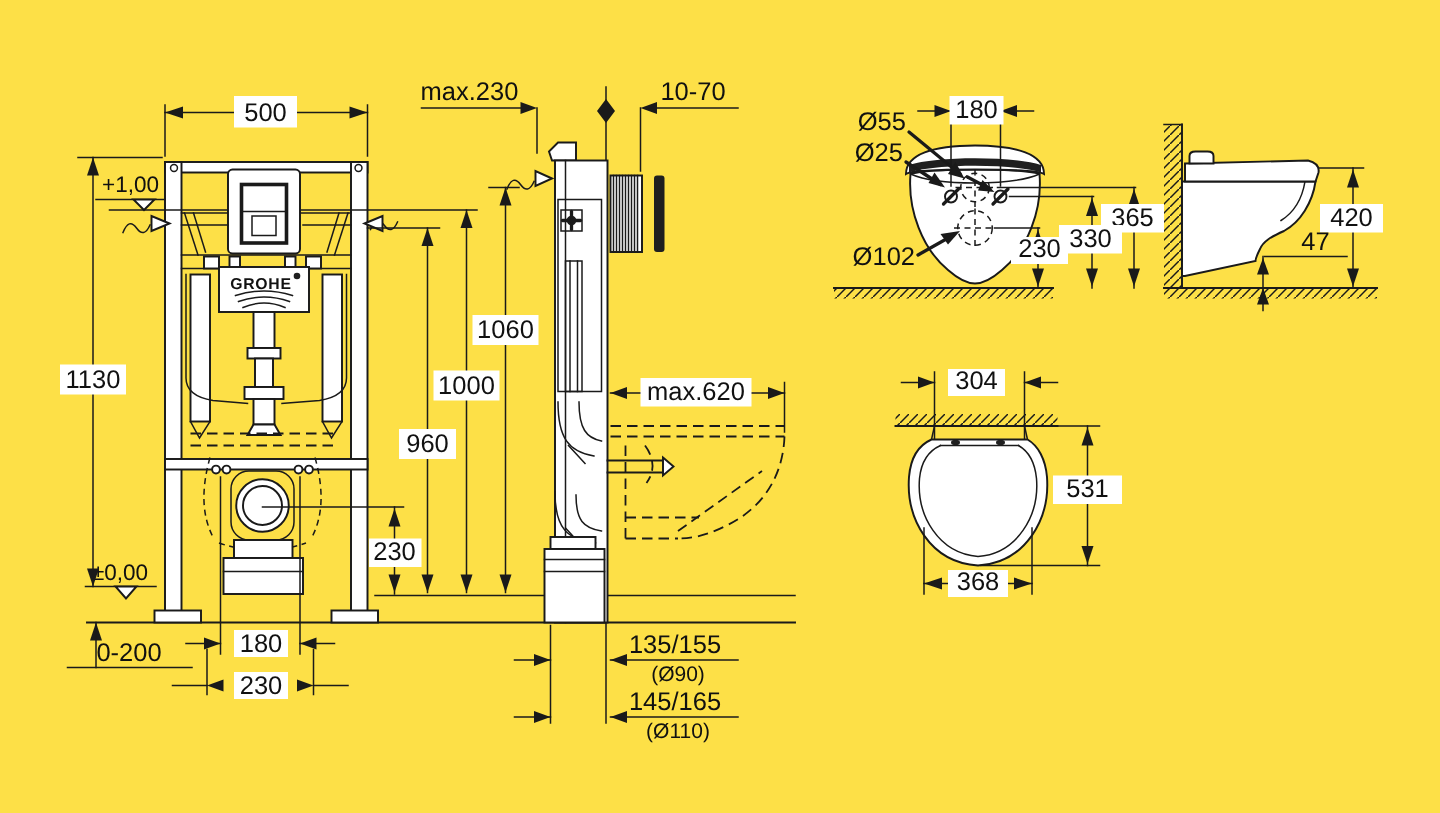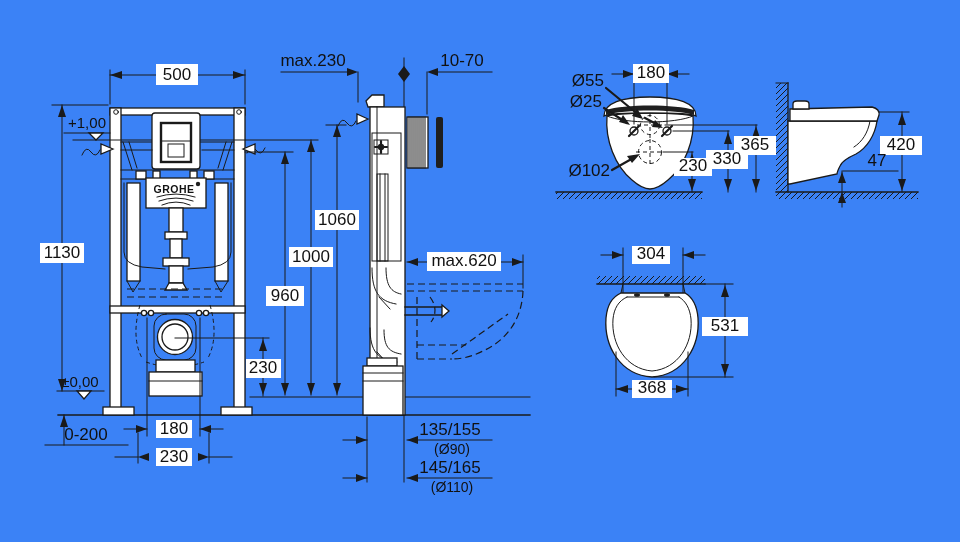--- a/index.html
+++ b/index.html
@@ -1,16 +1,16 @@
 <!DOCTYPE html>
 <html><head>
 <meta charset="utf-8">
 <style>
   html,body{margin:0;padding:0;background:#fff;}
-  .stage{position:relative;width:960px;height:542px;background:#3b82f6;overflow:hidden;
+  .stage{position:relative;width:960px;height:542px;background:#fde047;overflow:hidden;
          font-family:"Liberation Sans",sans-serif;}
   svg{display:block}
   .ln{stroke:#1a1a1a;fill:none;stroke-width:1.3;stroke-linecap:square}
   .tn{stroke:#1a1a1a;fill:none;stroke-width:1;stroke-linecap:square}
   .bold{stroke:#1a1a1a;fill:none;stroke-width:2.2;stroke-linecap:round}
   .wf{fill:#ffffff;stroke:#1a1a1a;stroke-width:1.3}
   .wf2{fill:#ffffff;stroke:#1a1a1a;stroke-width:2.4}
   .dk{fill:#1f1f1f;stroke:none}
   .ar{fill:#1a1a1a;stroke:none}
   .dsh{stroke:#1a1a1a;fill:none;stroke-width:1.2;stroke-dasharray:7 4}

